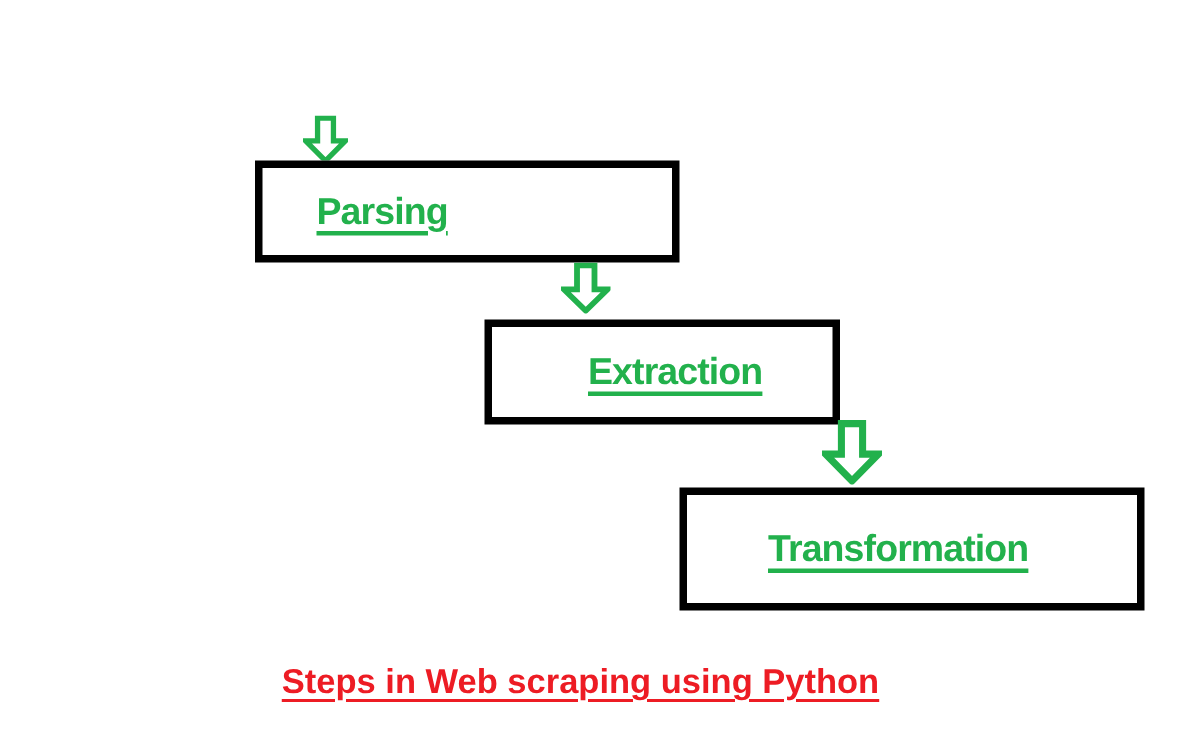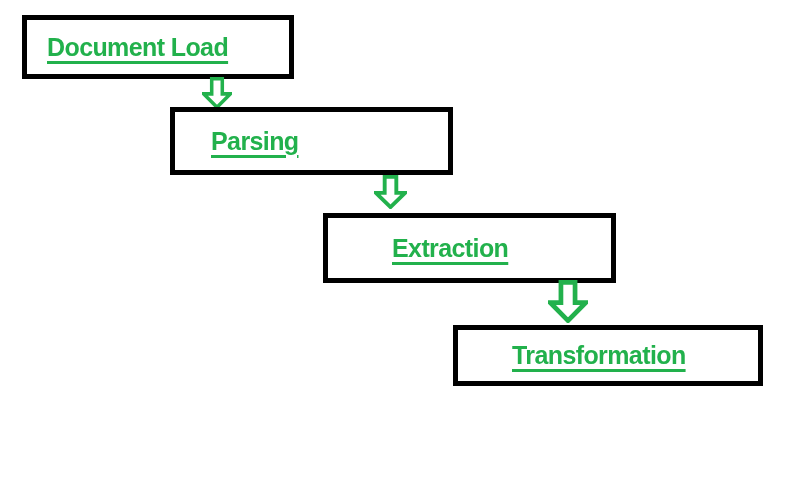--- a/index.html
+++ b/index.html
@@ -30,23 +30,23 @@
     letter-spacing: -0.6px;
     text-decoration: underline;
     text-decoration-thickness: 3px;
     text-underline-offset: 5px;
     white-space: nowrap;
   }
   .box1 { left: 22px;  top: 15px;  width: 272px; height: 64px; }
   .box1 .step-label { padding-left: 20px; }
   .box2 { left: 170px; top: 107px; width: 283px; height: 68px; }
   .box2 .step-label { padding-left: 36px; }
-  .box3 { left: 323px; top: 213px; width: 293px; height: 70px; }
+  .box3 { left: 323px; top: 213px; width: 237px; height: 70px; }
   .box3 .step-label { padding-left: 64px; }
-  .box4 { left: 453px; top: 325px; width: 310px; height: 61px; }
+  .box4 { left: 453px; top: 325px; width: 310px; height: 82px; }
   .box4 .step-label { padding-left: 54px; }
 
   .arrow { position: absolute; }
   .arrow polygon {
     fill: #ffffff;
     stroke: #22b14c;
     stroke-width: 4;
     stroke-linejoin: miter;
   }
   .arrow1 { left: 202px; top: 77px;  width: 30px; height: 32px; }
@@ -66,23 +66,20 @@
     text-decoration-thickness: 2px;
     text-underline-offset: 4px;
     white-space: nowrap;
   }
 </style>
 </head>
 <body>
 
 <div class="canvas">
 
-  <div class="box box1">
-    <span class="step-label">Document Load</span>
-  </div>
 
   <svg class="arrow arrow1" viewBox="0 0 34 36" preserveAspectRatio="none">
     <polygon points="11,2 23,2 23,19 32,19 17,34 2,19 11,19"></polygon>
   </svg>
 
   <div class="box box2">
     <span class="step-label">Parsing</span>
   </div>
 
   <svg class="arrow arrow2" viewBox="0 0 34 36" preserveAspectRatio="none">
@@ -94,14 +91,15 @@
   </div>
 
   <svg class="arrow arrow3" viewBox="0 0 34 36" preserveAspectRatio="none">
     <polygon points="11,2 23,2 23,19 32,19 17,34 2,19 11,19"></polygon>
   </svg>
 
   <div class="box box4">
     <span class="step-label">Transformation</span>
   </div>
 
+  <div class="caption">Steps in Web scraping using Python</div>
 
 </div>
 
 </body></html>

